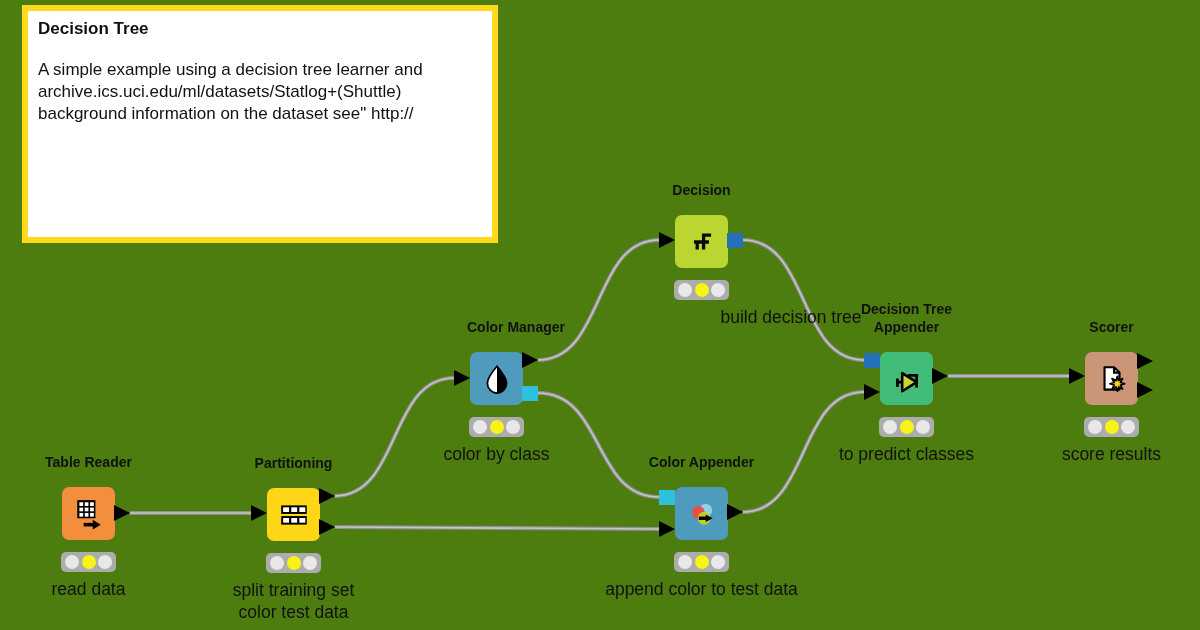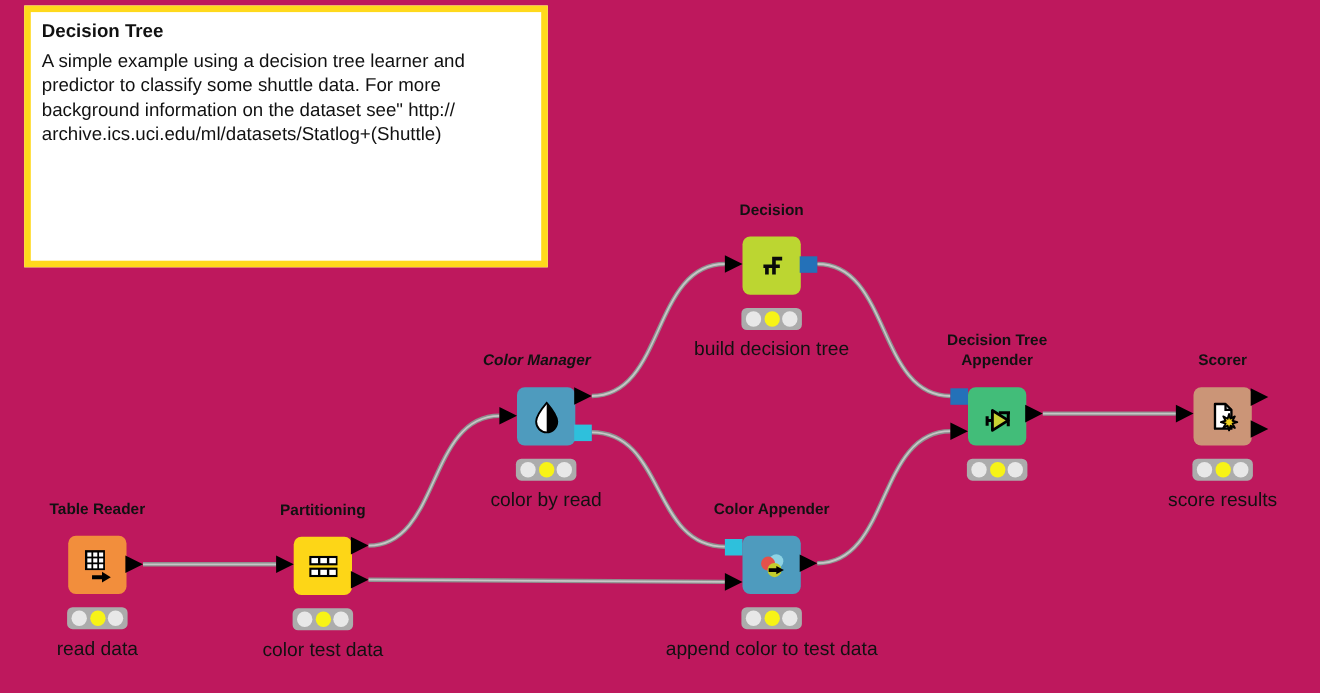--- a/index.html
+++ b/index.html
@@ -1,22 +1,22 @@
 <!DOCTYPE html>
 <html><head>
 <meta charset="utf-8">
 <style>
   * { margin:0; padding:0; box-sizing:border-box; }
   html,body { width:1200px; height:630px; overflow:hidden; background:#fff;
               font-family:"Liberation Sans", sans-serif; }
-  #canvas { position:relative; width:1200px; height:630px; background:#be185d; }
+  #canvas { position:relative; width:1200px; height:630px; background:#4d7c0f; }
   #wire-layer { position:absolute; left:0; top:0; width:1200px; height:630px; z-index:1; }
   #annotation { position:absolute; z-index:2; background:#fff; padding:8px 10px; }
   .ann-title { font-weight:bold; font-size:17px; color:#111; }
-  .ann-body  { margin-top:6px; font-size:17px; line-height:22px; color:#111; }
+  .ann-body  { margin-top:20px; font-size:17px; line-height:22px; color:#111; }
   .ann-body div { white-space:nowrap; }
   .node-square { position:absolute; width:53px; height:53px; border-radius:7px; z-index:3;
                  display:flex; align-items:center; justify-content:center; cursor:pointer; }
   .node-title { position:absolute; width:300px; text-align:center; font-weight:bold;
                 font-size:14px; line-height:18px; color:#111; z-index:2; pointer-events:none; }
   .node-caption { position:absolute; width:320px; text-align:center; font-size:17.5px;
                   line-height:22px; color:#111; z-index:2; pointer-events:none; }
   .traffic { position:absolute; width:55px; height:20px; border-radius:5px; z-index:3;
              display:flex; align-items:center; justify-content:space-between; padding:0 4px; }
   .traffic .dot { width:14px; height:14px; border-radius:50%; }
@@ -44,23 +44,22 @@
       <path d="M743,240 C809.55,240 797.45,360 864,360" fill="none" stroke="#C6C6C6" stroke-width="1.6"></path>
       <path d="M743,512 C809.55,512 797.45,392 864,392" fill="none" stroke="#8F8F8F" stroke-width="4"></path>
       <path d="M743,512 C809.55,512 797.45,392 864,392" fill="none" stroke="#C6C6C6" stroke-width="1.6"></path>
       <path d="M948,376 L1069,376" fill="none" stroke="#8F8F8F" stroke-width="4"></path>
       <path d="M948,376 L1069,376" fill="none" stroke="#C6C6C6" stroke-width="1.6"></path>
     </svg>
   <div id="annotation" style="left: 22px; top: 5px; width: 476px; height: 238px; border: 6px solid rgb(255, 217, 28);">
     <div class="ann-title">Decision Tree</div>
     <div class="ann-body">
         <div>A simple example using a decision tree learner and</div>
-        <div>predictor to classify some shuttle data.  For more</div>
+        <div>archive.ics.uci.edu/ml/datasets/Statlog+(Shuttle)</div>
         <div>background information on the dataset see" http://</div>
-        <div>archive.ics.uci.edu/ml/datasets/Statlog+(Shuttle)</div>
       </div>
   </div>
   <div id="nodes">
       <div class="node-title" style="left: -61.5px; bottom: 159px;">
         <div>Table Reader</div>
       </div>
       <div class="node-square" style="left: 62px; top: 487px; background: rgb(242, 142, 60);">
         <svg viewBox="0 0 30 30" width="32" height="32">
           <rect x="4" y="2" width="17" height="17" fill="#000"></rect>
    <g fill="#fff">
@@ -108,23 +107,24 @@
       </div>
       <div class="port port-tri" style="border-left: 16px solid rgb(0, 0, 0); left: 251px; top: 505px;"></div>
       <div class="port port-tri" style="border-left: 16px solid rgb(0, 0, 0); left: 319px; top: 488px;"></div>
       <div class="port port-tri" style="border-left: 16px solid rgb(0, 0, 0); left: 319px; top: 519px;"></div>
       <div class="traffic" style="background: rgb(172, 172, 172); left: 266px; top: 553px;">
         <span class="dot" style="background: rgb(232, 232, 232);"></span>
         <span class="dot" style="background: rgb(247, 243, 23);"></span>
         <span class="dot" style="background: rgb(232, 232, 232);"></span>
       </div>
       <div class="node-caption" style="left: 133.5px; top: 579px;">
+        <div>split training set</div>
         <div>color test data</div>
       </div>
-      <div class="node-title" style="left: 338px; bottom: 294px; font-style: italic;">
+      <div class="node-title" style="left: 366px; bottom: 294px;">
         <div>Color Manager</div>
       </div>
       <div class="node-square" style="left: 470px; top: 352px; background: rgb(78, 155, 190);">
         <svg viewBox="0 0 30 30" width="32" height="32">
           <defs>
             <clipPath id="cmL">
               <rect x="0" y="0" width="15" height="30"></rect>
             </clipPath>
           </defs>
    <path d="M15,3 C15,3 6,13.5 6,19 a9,9.2 0 0 0 18,0 C24,13.5 15,3 15,3 Z" fill="#000"></path>
@@ -134,38 +134,38 @@
       </div>
       <div class="port port-tri" style="border-left: 16px solid rgb(0, 0, 0); left: 454px; top: 370px;"></div>
       <div class="port port-tri" style="border-left: 16px solid rgb(0, 0, 0); left: 522px; top: 352px;"></div>
       <div class="port port-sq" style="background: rgb(46, 192, 220); left: 522px; top: 385.5px;"></div>
       <div class="traffic" style="background: rgb(172, 172, 172); left: 469px; top: 417px;">
         <span class="dot" style="background: rgb(232, 232, 232);"></span>
         <span class="dot" style="background: rgb(247, 243, 23);"></span>
         <span class="dot" style="background: rgb(232, 232, 232);"></span>
       </div>
       <div class="node-caption" style="left: 336.5px; top: 443px;">
-        <div>color by read</div>
+        <div>color by class</div>
       </div>
       <div class="node-title" style="left: 551.5px; bottom: 431px;">
         <div>Decision</div>
       </div>
       <div class="node-square" style="left: 675px; top: 215px; background: rgb(188, 214, 49);">
         <svg viewBox="0 0 30 30" width="32" height="32">
           <path d="M16.5,8.5 h7 M16.5,7 v9 M7.5,15 h14 M10.5,14 v8 M16.5,14 v8" stroke="#0a0a0a" stroke-width="3.1" fill="none"></path>
         </svg>
       </div>
       <div class="port port-tri" style="border-left: 16px solid rgb(0, 0, 0); left: 659px; top: 232px;"></div>
       <div class="port port-sq" style="background: rgb(36, 113, 184); left: 727px; top: 232.5px;"></div>
       <div class="traffic" style="background: rgb(172, 172, 172); left: 674px; top: 280px;">
         <span class="dot" style="background: rgb(232, 232, 232);"></span>
         <span class="dot" style="background: rgb(247, 243, 23);"></span>
         <span class="dot" style="background: rgb(232, 232, 232);"></span>
       </div>
-      <div class="node-caption" style="left: 541.5px; top: 306px;">
+      <div class="node-caption" style="left: 541.5px; top: 306px; text-align: right;">
         <div>build decision tree</div>
       </div>
       <div class="node-title" style="left: 551.5px; bottom: 159px;">
         <div>Color Appender</div>
       </div>
       <div class="node-square" style="left: 675px; top: 487px; background: rgb(78, 155, 190);">
         <svg viewBox="0 0 30 30" width="32" height="32">
           <circle cx="18.5" cy="11.5" r="6" fill="#8ED3E4"></circle>
    <circle cx="11.5" cy="13.5" r="6" fill="#E4514B"></circle>
    <circle cx="17" cy="19" r="6" fill="#C3CE2D"></circle>
@@ -196,20 +196,21 @@
       </div>
       <div class="port port-sq" style="background: rgb(36, 113, 184); left: 864px; top: 352.5px;"></div>
       <div class="port port-tri" style="border-left: 16px solid rgb(0, 0, 0); left: 864px; top: 384px;"></div>
       <div class="port port-tri" style="border-left: 16px solid rgb(0, 0, 0); left: 932px; top: 368px;"></div>
       <div class="traffic" style="background: rgb(172, 172, 172); left: 879px; top: 417px;">
         <span class="dot" style="background: rgb(232, 232, 232);"></span>
         <span class="dot" style="background: rgb(247, 243, 23);"></span>
         <span class="dot" style="background: rgb(232, 232, 232);"></span>
       </div>
       <div class="node-caption" style="left: 746.5px; top: 443px;">
+        <div>to predict classes</div>
       </div>
       <div class="node-title" style="left: 961.5px; bottom: 294px;">
         <div>Scorer</div>
       </div>
       <div class="node-square" style="left: 1085px; top: 352px; background: rgb(203, 149, 119);">
         <svg viewBox="0 0 30 30" width="32" height="32">
           <path d="M8,4 h9 l5,5 v16 h-14 z" fill="#fff" stroke="#000" stroke-width="2" stroke-linejoin="round"></path>
    <path d="M17,4 v5 h5" fill="none" stroke="#000" stroke-width="2"></path>
    <polygon points="20,12.5 21.2,16.5 24.95,14.55 22.96,18.28 27,19.5 22.96,20.72 24.95,24.45 21.22,22.46 20,26.5 18.78,22.46 15.05,24.45 17.04,20.72 13,19.5 17.04,18.28 15.05,14.55 18.78,16.54" fill="#EFD11E" stroke="#000" stroke-width="1.6" stroke-linejoin="round"></polygon>
         </svg>

